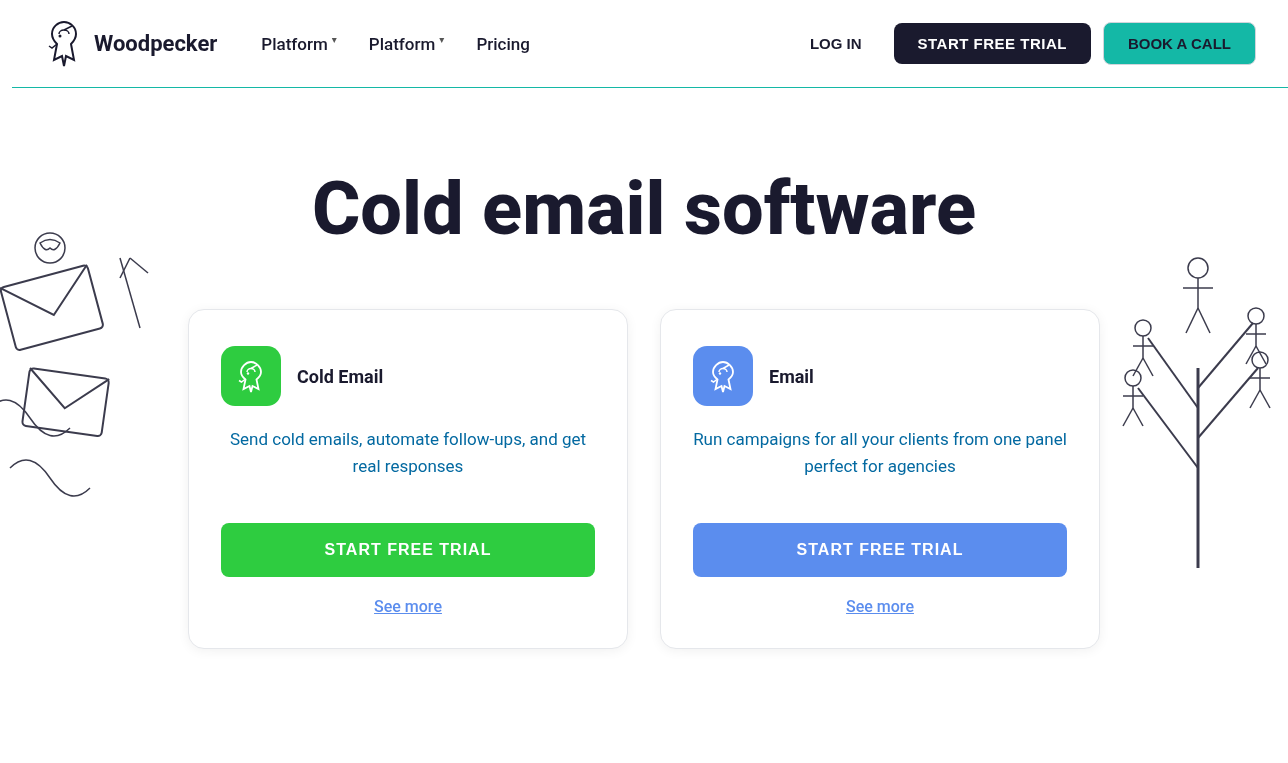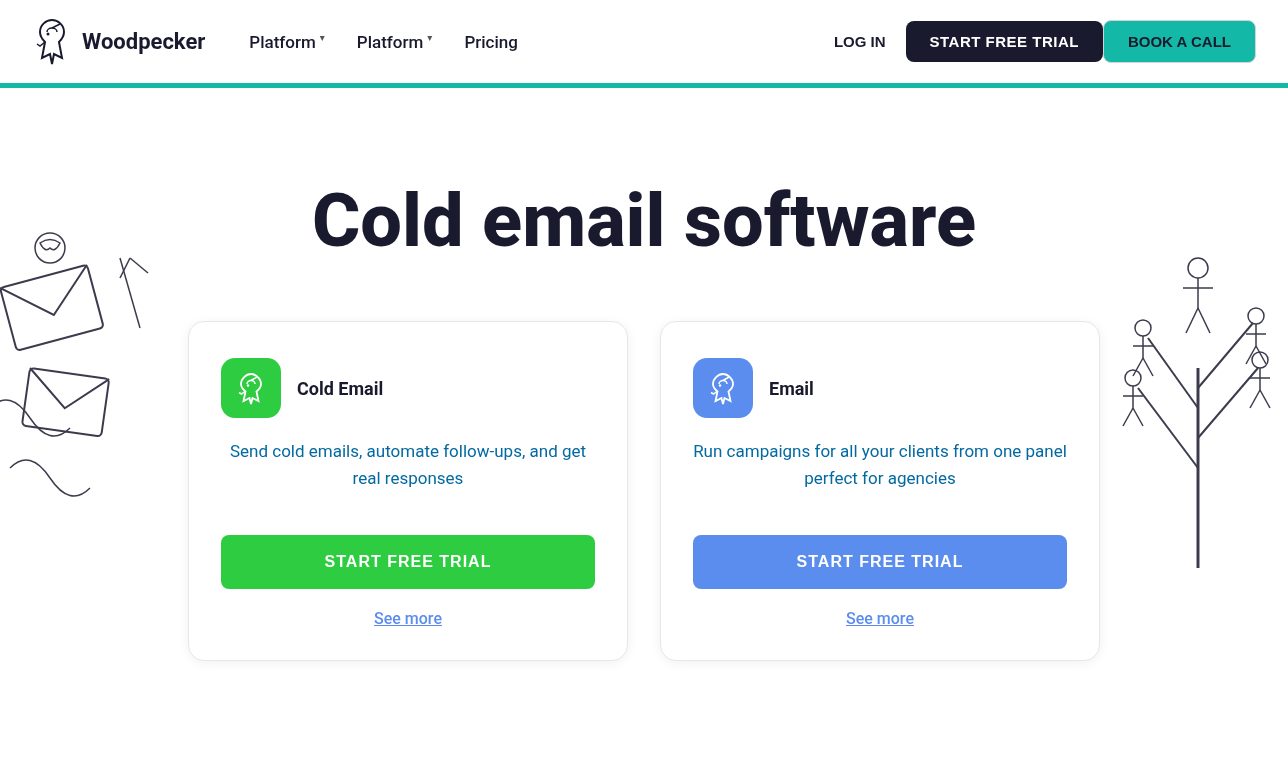--- a/index.html
+++ b/index.html
@@ -5,24 +5,25 @@
     * { margin: 0; padding: 0; box-sizing: border-box; }
     body { font-family: -apple-system, BlinkMacSystemFont, 'Segoe UI', Roboto, sans-serif; background: #fff; overflow-x: hidden; }
 
     
     .navbar {
       display: flex;
       align-items: center;
       justify-content: space-between;
       padding: 12px 32px;
       height: 88px;
-      border-bottom: 5px solid #14b8a6;
+      border-bottom: 1px solid #14b8a6;
       background: #fff;
       position: relative;
       z-index: 10;
+      margin-left: 12px;
     }
     .navbar-left {
       display: flex;
       align-items: center;
       gap: 32px;
     }
     .logo-area {
       display: flex;
       align-items: center;
       gap: 10px;
@@ -54,20 +55,21 @@
       border-radius: 6px;
       text-decoration: none;
     }
     .nav-chevron {
       font-size: 10px;
       color: #555;
     }
     .navbar-right {
       display: flex;
       align-items: center;
+      gap: 12px;
     }
     .btn-login {
       padding: 10px 20px;
       font-size: 15px;
       font-weight: 600;
       color: #1a1a2e;
       background: transparent;
       border: none;
       cursor: pointer;
       border-radius: 6px;
@@ -100,21 +102,21 @@
       padding: 80px 40px 40px;
       position: relative;
       overflow: hidden;
     }
     .hero-title {
       font-size: 74px;
       font-weight: 800;
       color: #1a1a2e;
       line-height: 1.1;
       max-width: 900px;
-      margin: 12px auto 60px;
+      margin: 0 auto 60px;
     }
 
     
     .deco-left {
       position: absolute;
       left: -20px;
       top: 120px;
       width: 200px;
       opacity: 0.85;
     }

